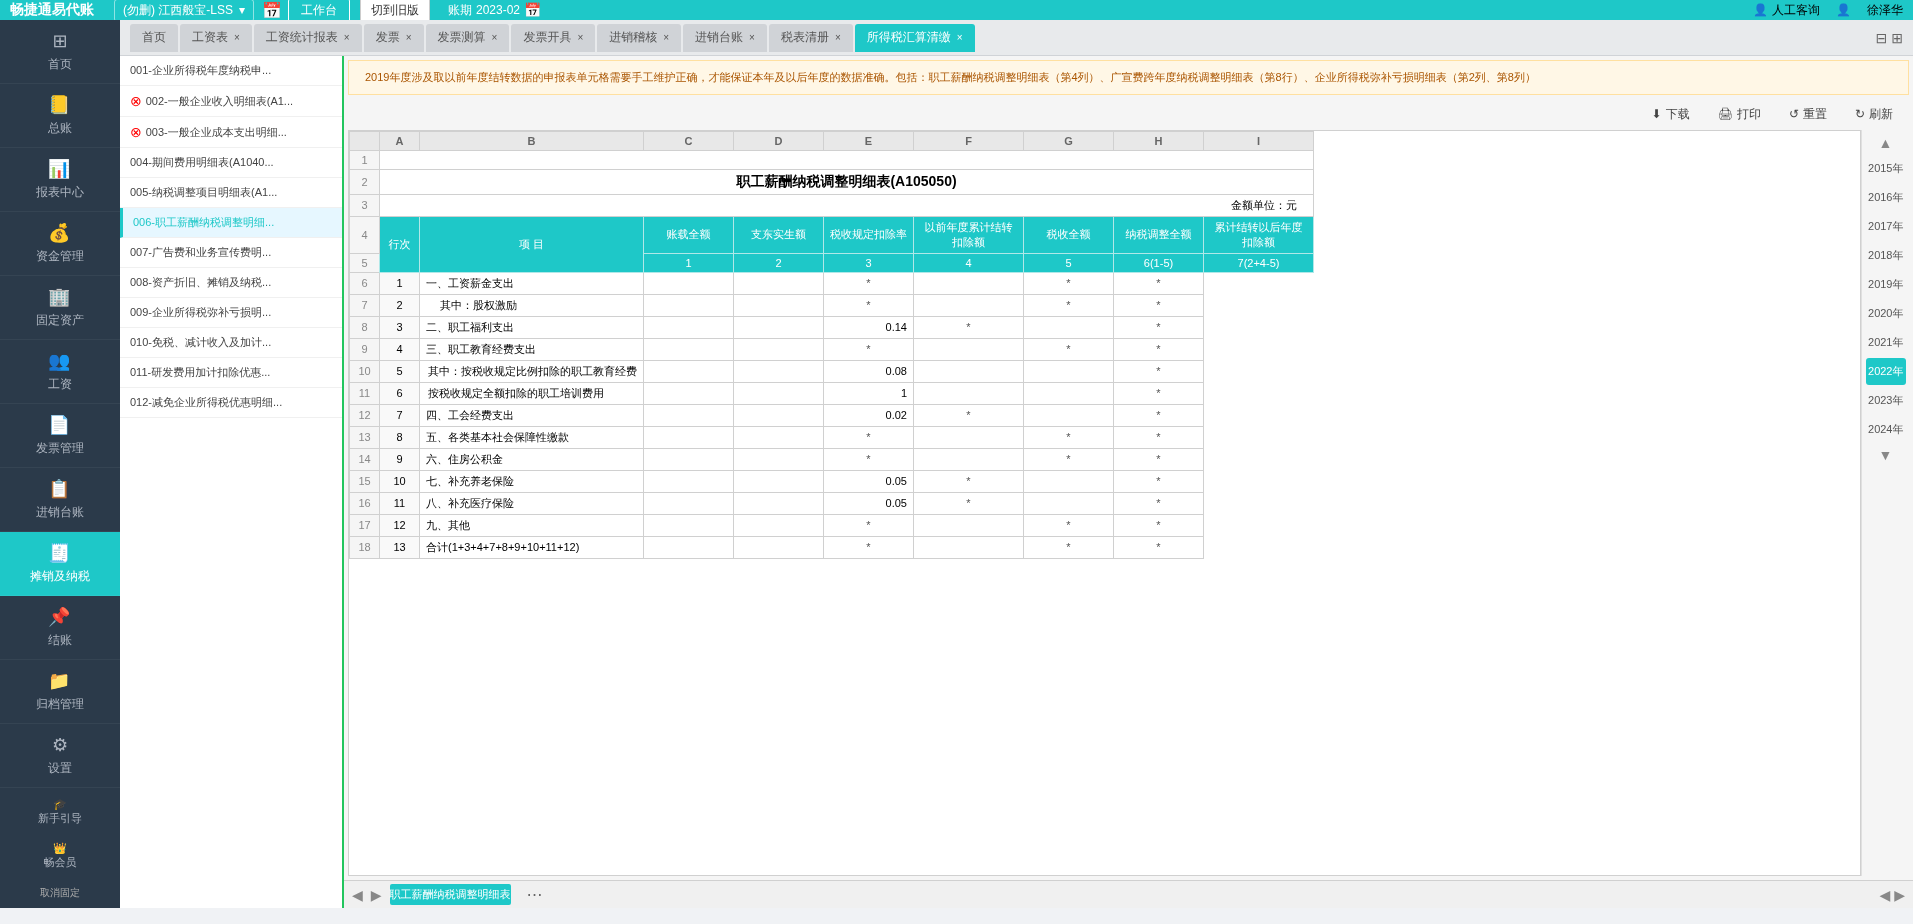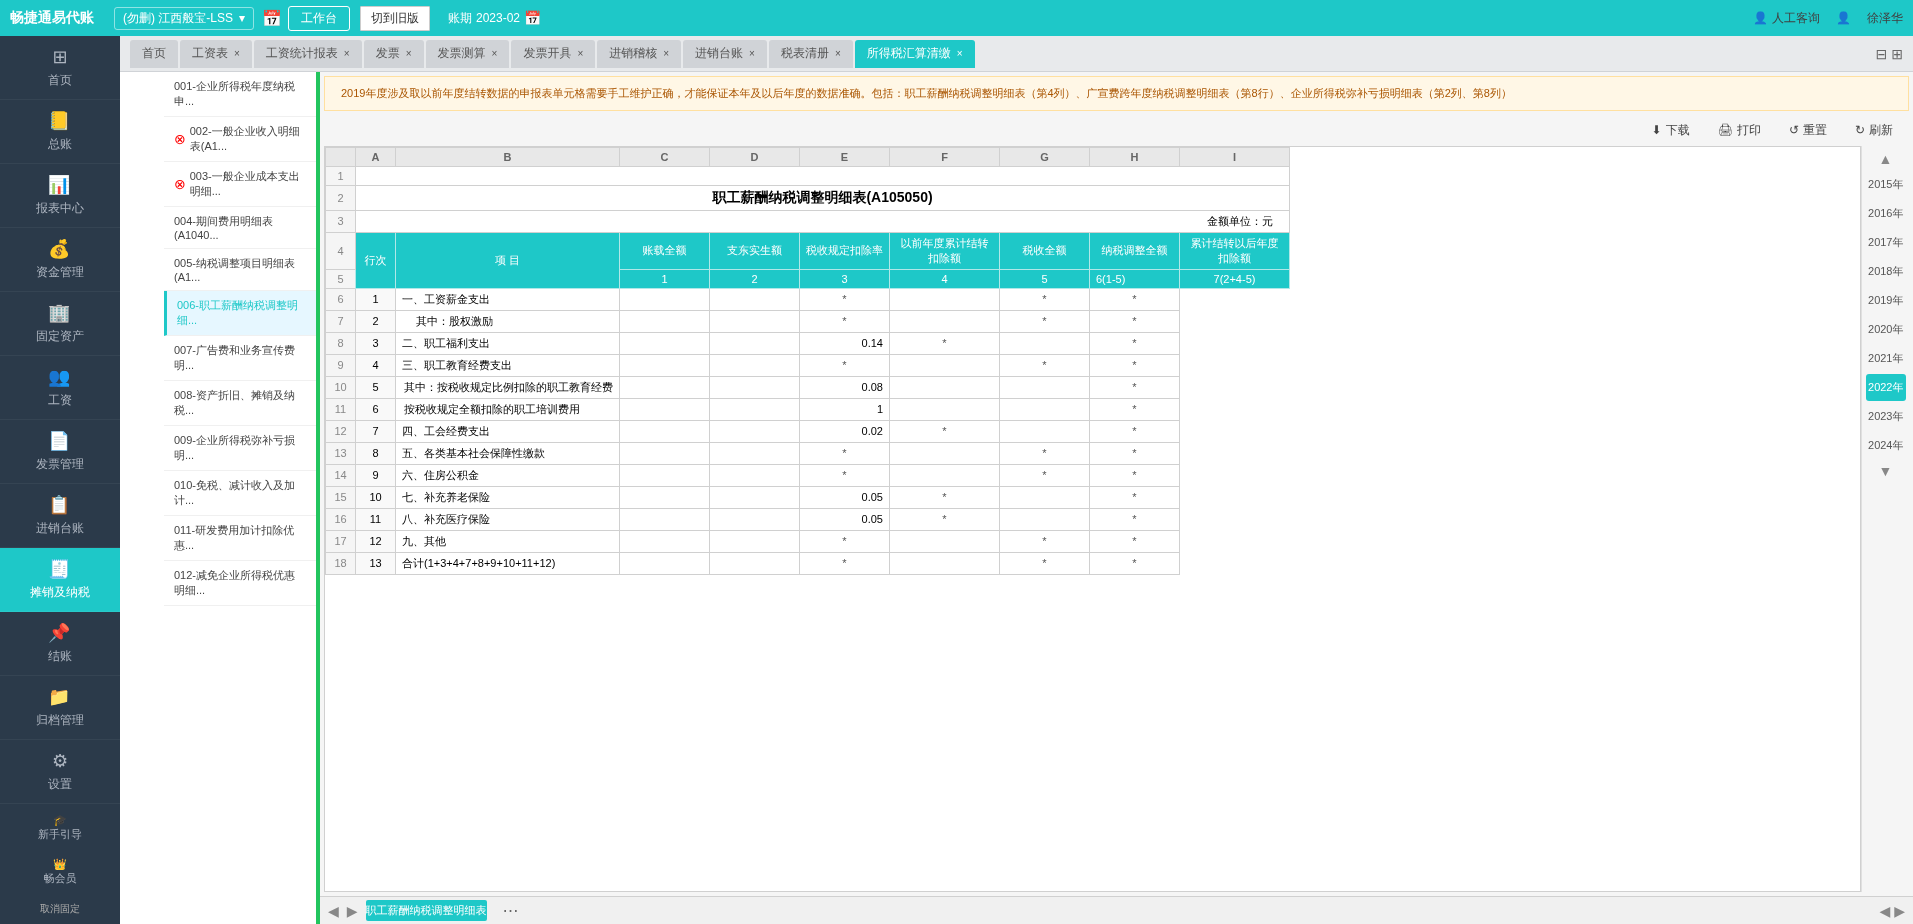--- a/index.html
+++ b/index.html
@@ -1,20 +1,20 @@
 <!DOCTYPE html>
 <html><head>
   <meta charset="utf-8">
   <style>
     * { box-sizing: border-box; margin: 0; padding: 0; font-family: 'Microsoft YaHei', SimHei, sans-serif; }
     body { width: 1913px; height: 924px; overflow: hidden; background: #f0f2f5; font-size: 12px; }
 
     
     .top-bar {
-      height: 36px;
+      height: 20px;
       background: #1ec8c8;
       display: flex;
       align-items: center;
       padding: 0 10px;
       color: white;
       font-size: 13px;
     }
     .top-bar-logo { font-weight: bold; margin-right: 20px; font-size: 14px; }
     .company-select {
       background: transparent;
@@ -41,21 +41,21 @@
     .btn-switch {
       background: white;
       border: 1px solid #ccc;
       color: #333;
       padding: 3px 10px;
       border-radius: 1px;
       font-size: 12px;
       cursor: pointer;
       margin: 0 4px;
     }
-    .top-bar-right { margin-left: auto; display: flex; align-items: center; gap: 16px; color: #404040; font-size: 12px; }
+    .top-bar-right { margin-left: auto; display: flex; align-items: center; gap: 16px; color: #000000; font-size: 12px; }
 
     
     .main-layout { display: flex; height: calc(924px - 36px); }
 
     
     .sidebar {
       width: 120px;
       background: #2b3a4a;
       color: #ccc;
       display: flex;
@@ -117,26 +117,25 @@
       background: #1ec8c8;
       color: white;
     }
     .tab-close { font-size: 10px; margin-left: 2px; }
 
     
     .page-content { flex: 1; display: flex; overflow: hidden; }
 
     
     .left-panel {
-      width: 200px;
+      width: 224px;
       background: white;
-      border-right: 4px solid #22c55e;
+      border-right: 2px solid #22c55e;
       overflow-y: auto;
       flex-shrink: 0;
-      padding-left: 44px;
     }
     .left-panel-item {
       padding: 7px 10px;
       font-size: 11px;
       color: #444;
       cursor: pointer;
       border-bottom: 1px solid #f0f0f0;
       display: flex;
       align-items: center;
       gap: 4px;
@@ -511,21 +510,21 @@
                   <th style="background:#1ec8c8;color:white;text-align:center;border:1px solid #b0e8e8;min-width:110px;">累计结转以后年度<br>扣除额</th>
                 </tr>
 
                 <tr class="sub-header-row">
                   <td class="row-num-col">5</td>
                   <th style="background:#1ec8c8;color:white;text-align:center;border:1px solid #b0e8e8;">1</th>
                   <th style="background:#1ec8c8;color:white;text-align:center;border:1px solid #b0e8e8;">2</th>
                   <th style="background:#1ec8c8;color:white;text-align:center;border:1px solid #b0e8e8;">3</th>
                   <th style="background:#1ec8c8;color:white;text-align:center;border:1px solid #b0e8e8;">4</th>
                   <th style="background:#1ec8c8;color:white;text-align:center;border:1px solid #b0e8e8;">5</th>
-                  <th style="background:#1ec8c8;color:white;text-align:left;border:1px solid #b0e8e8;">6(1-5)</th>
+                  <th style="background:#1ec8c8;color:white;text-align:center;border:1px solid #b0e8e8;">6(1-5)</th>
                   <th style="background:#1ec8c8;color:white;text-align:center;border:1px solid #b0e8e8;">7(2+4-5)</th>
                 </tr>
 
                 <tr>
                   <td class="row-num-col">6</td>
                   <td class="row-index">1</td>
                   <td class="item-name">一、工资薪金支出</td>
                   <td class="num-cell"></td>
                   <td class="num-cell"></td>
                   <td class="asterisk">*</td>

